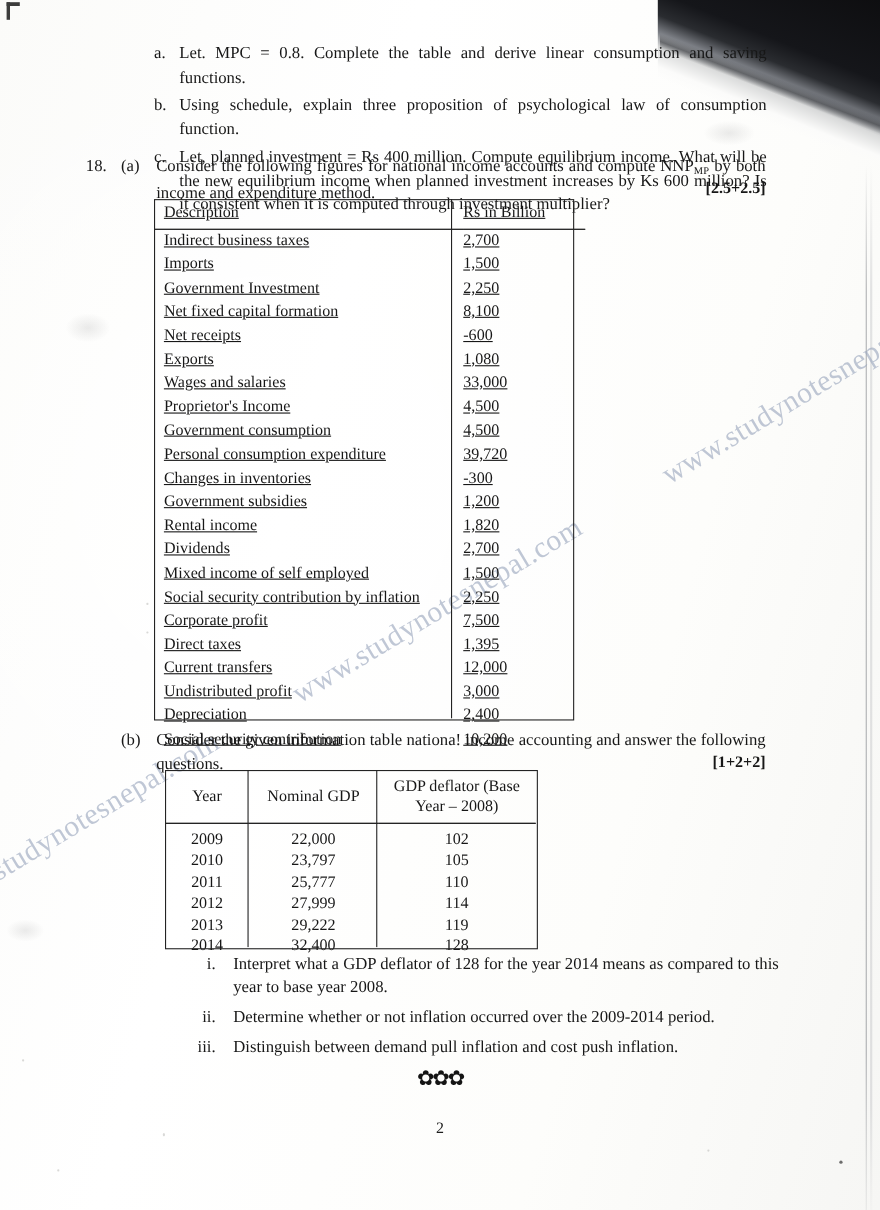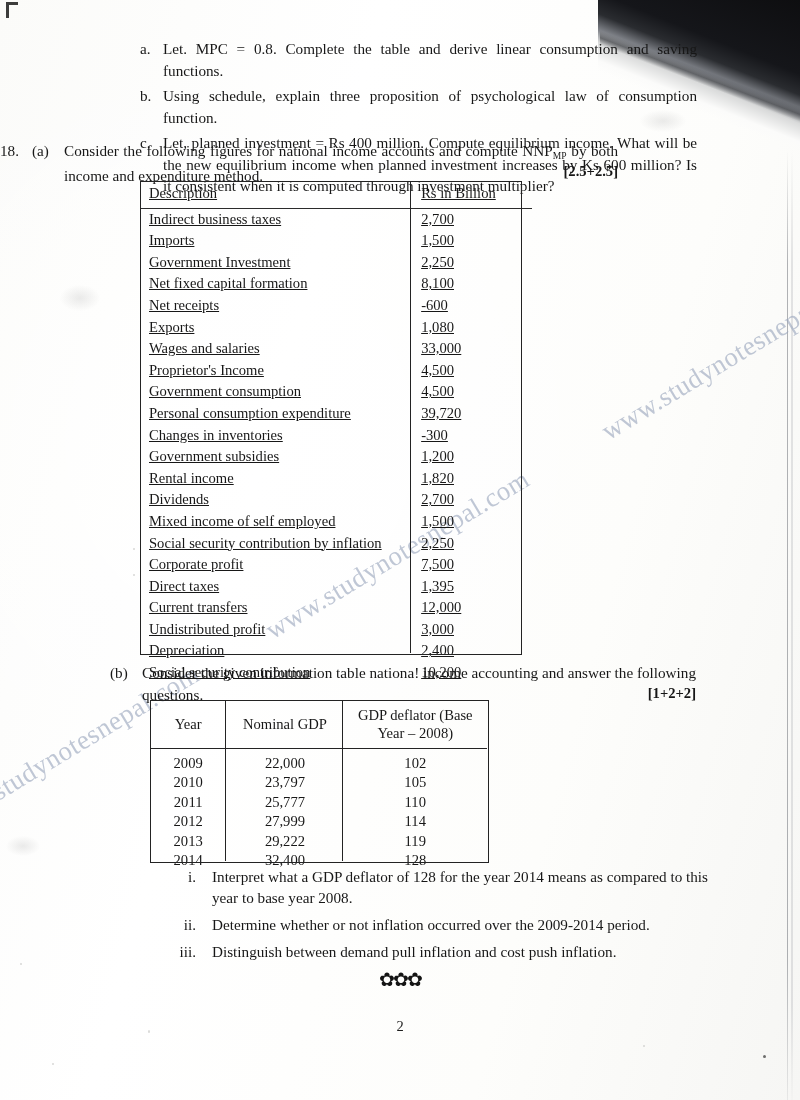--- a/index.html
+++ b/index.html
@@ -121,21 +121,21 @@
 
   .qnum-block {
     position: absolute;
     top: 140px; left: 0;
     width: 800px;
     display: flex;
     align-items: flex-start;
     font-size: 15.2px;
     line-height: 21.5px;
   }
-  .qnum { width: 32px; flex: 0 0 32px; }
+  .qnum { margin-left: 78px; width: 32px; flex: 0 0 32px; }
   .qsub { width: 32px; flex: 0 0 32px; }
   .qbody { flex: 1; max-width: 554px; position: relative; }
   .qbody p { margin: 0; text-align: justify; }
   .marks {
     position: absolute;
     right: 0;
     font-weight: bold;
     font-size: 14.6px;
   }
   .marks-a { top: 21px; right: 0; }

